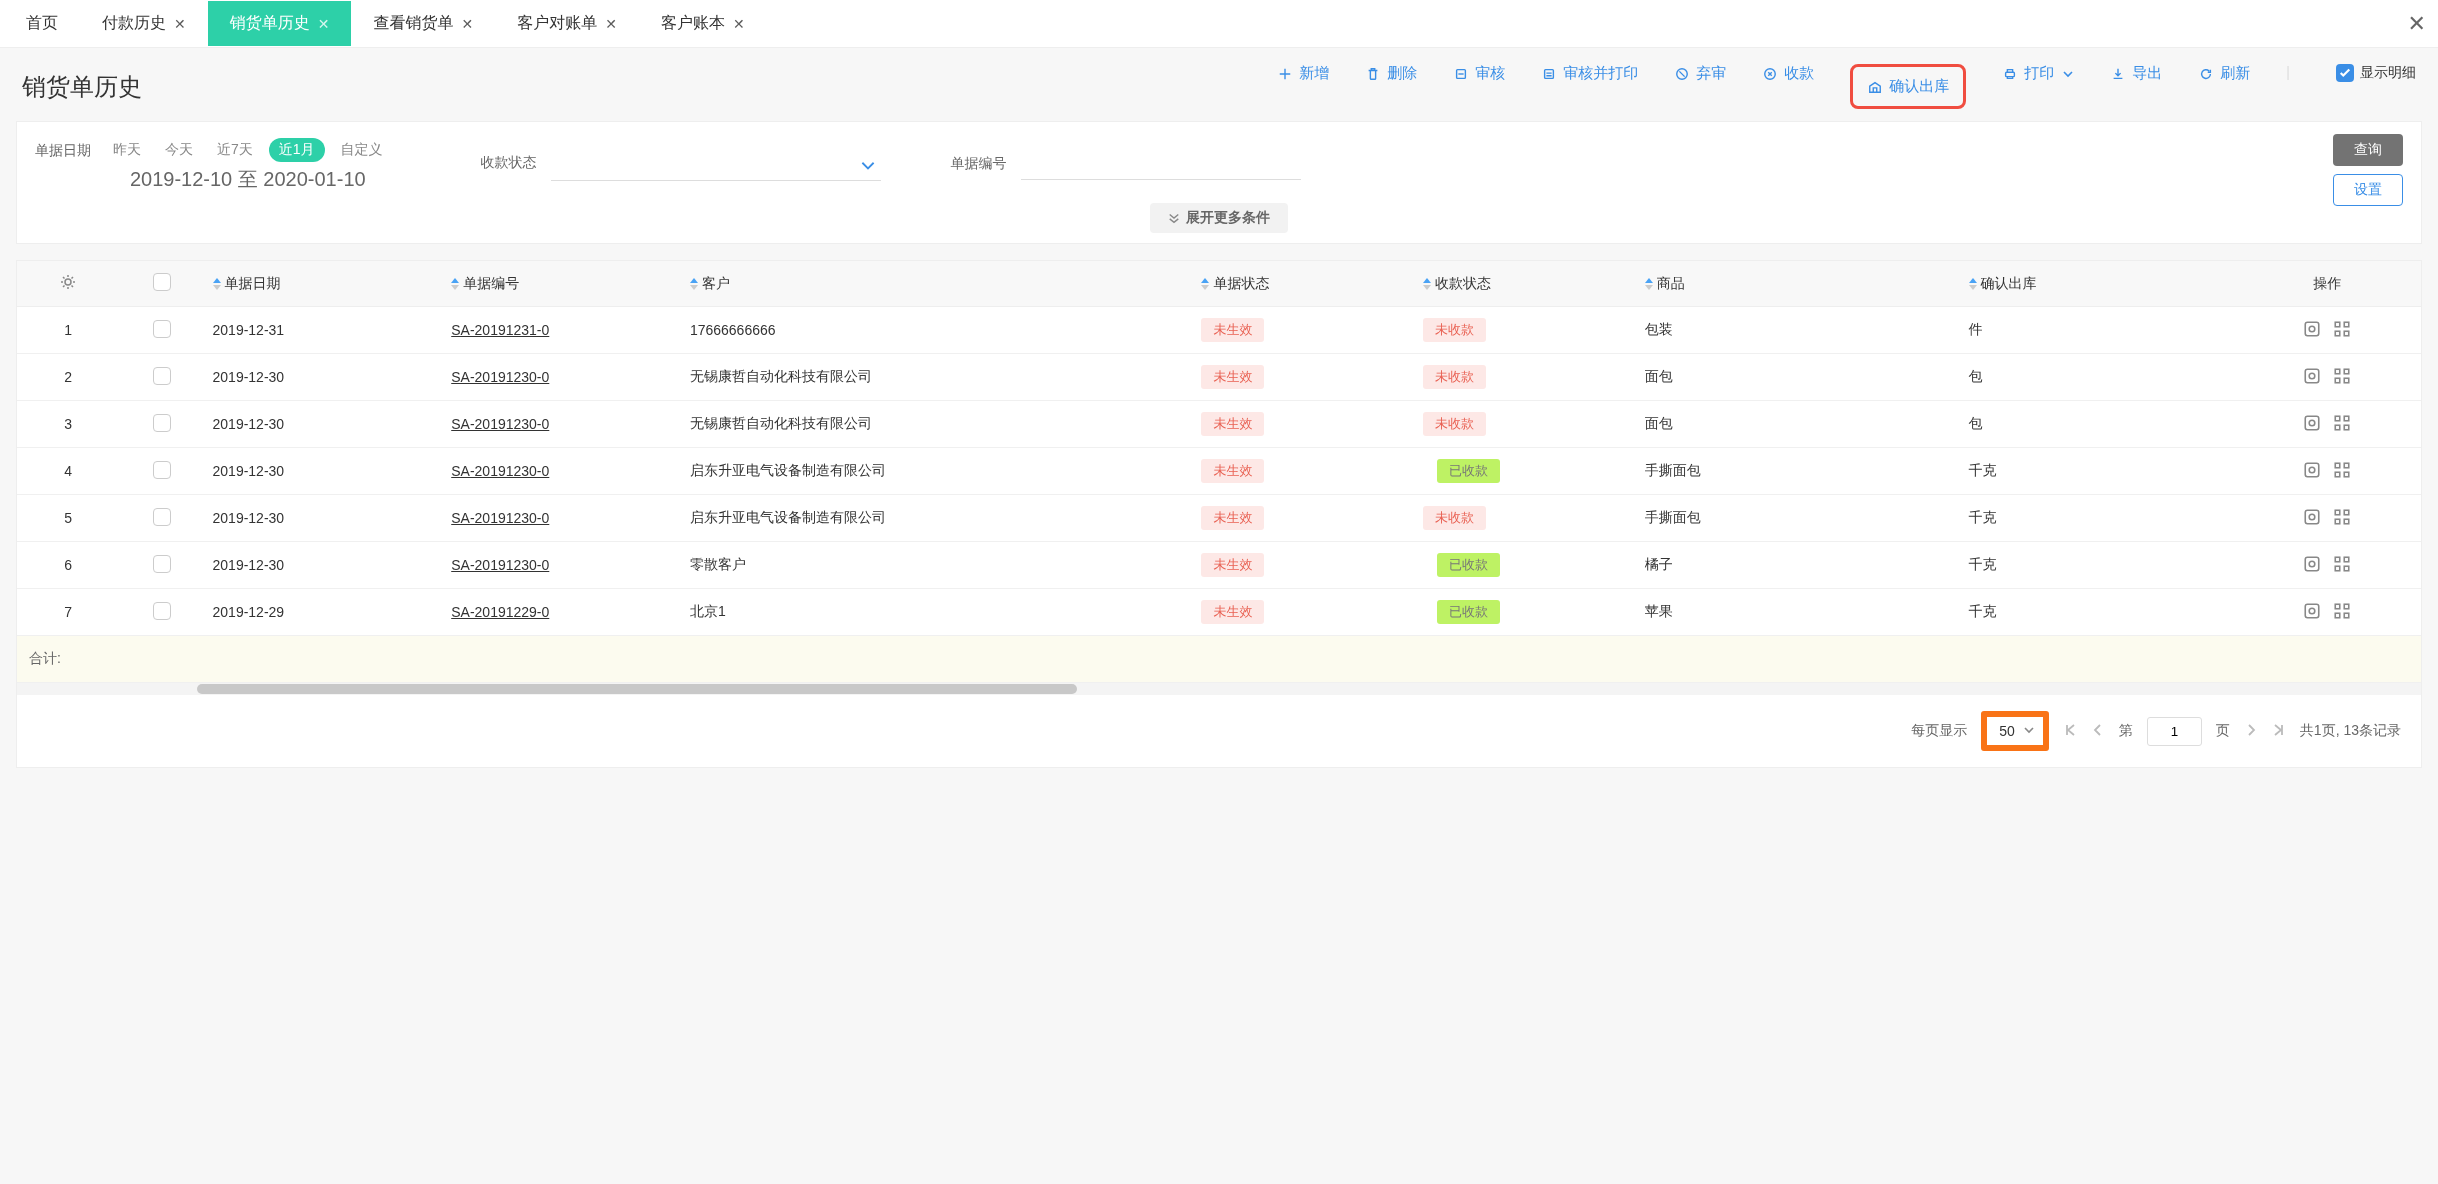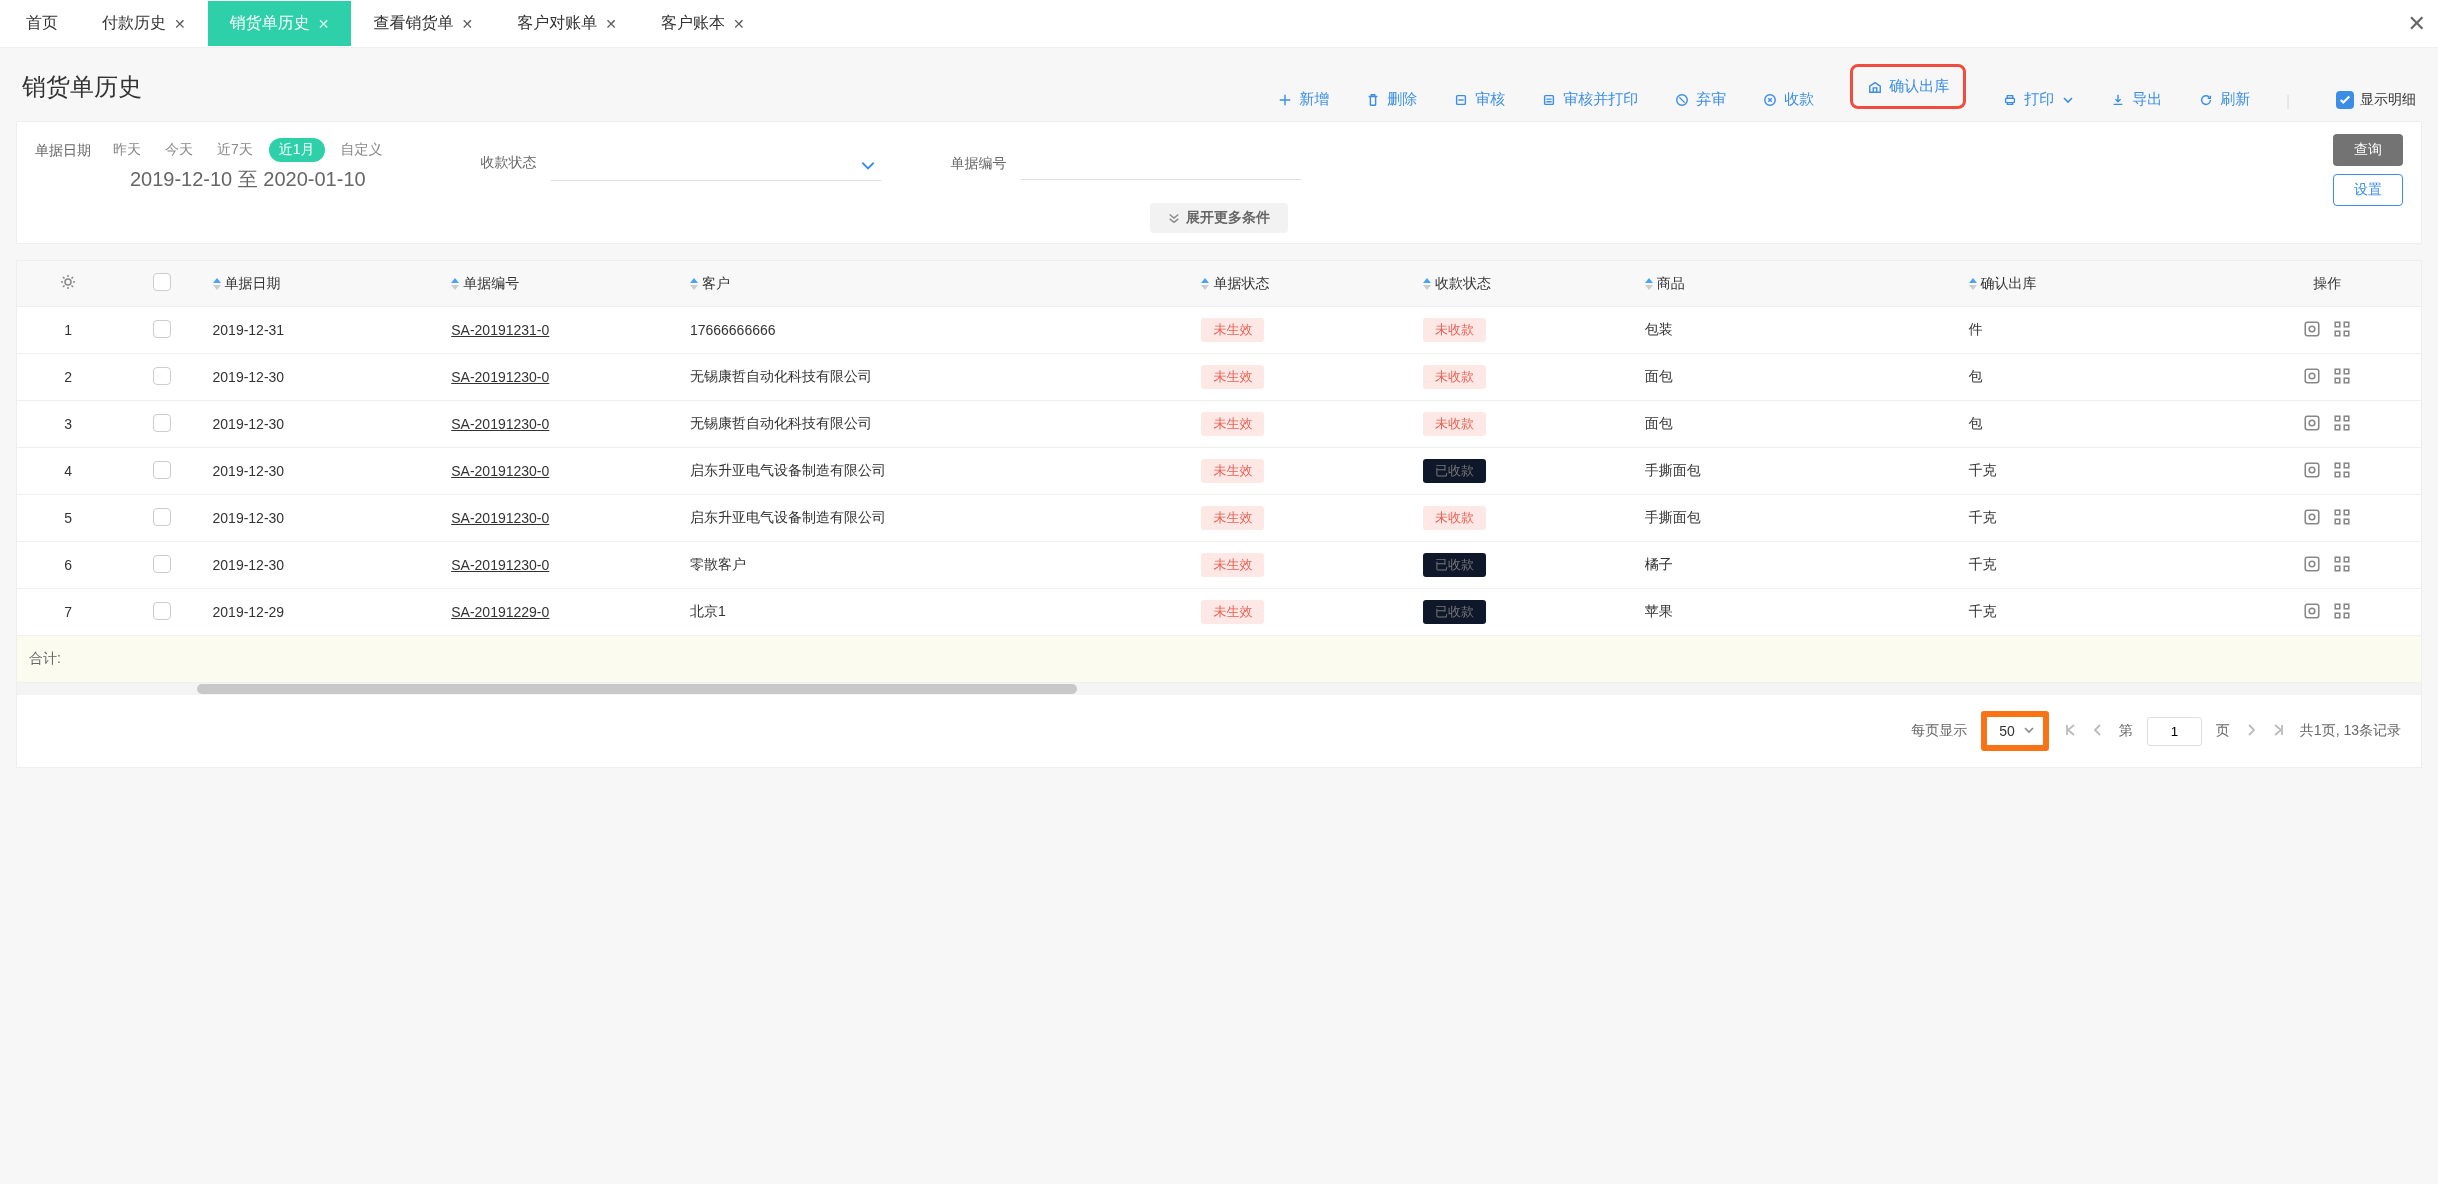--- a/index.html
+++ b/index.html
@@ -8,21 +8,21 @@
     .tabs-bar { display: flex; align-items: center; background: #fff; border-bottom: 1px solid #eee; position: relative; height: 48px; padding: 0 4px;}
     .tab { padding: 12px 22px; cursor: pointer; display: flex; align-items: center; gap: 8px; color: #333; font-size: 16px;}
     .tab.active { background: #2dd0a8; color: #fff; }
     .tab .close { font-size: 14px; opacity: .8; }
     .global-close { position: absolute; right: 12px; top: 50%; transform: translateY(-50%); font-size: 22px; color: #666; cursor: pointer;}
 
     .page { padding: 16px; }
 
     .title-row { display: flex; align-items: center; justify-content: space-between; padding: 0 6px 12px 6px;}
     .page-title { font-size: 24px; font-weight: 500; color: #333;}
-    .action-bar { display: flex; align-items: flex-end; gap: 36px;}
+    .action-bar { display: flex; align-items: flex-start; gap: 36px;}
     .action-btn { display: inline-flex; align-items: center; gap: 6px; color: #3a8ee6; cursor: pointer; font-size: 15px;}
     .action-btn .ico { width: 16px; height: 16px; display: inline-flex; align-items: center; justify-content: center;}
     .action-btn svg { stroke: #3a8ee6; fill: none; stroke-width: 1.6; }
     .action-btn.highlight { border: 3px solid #f04d40; border-radius: 8px; padding: 10px 14px;}
     .show-detail { display: inline-flex; align-items: center; gap: 6px; color: #333; margin-left: 10px;}
     .show-detail .cb { width: 18px; height: 18px; background: #3a8ee6; border-radius: 4px; display: inline-flex; align-items: center; justify-content: center;}
     .show-detail .cb svg { stroke: #fff; stroke-width: 2.5; fill: none;}
 
     .filter-panel { background: #fff; border: 1px solid #eee; padding: 16px 18px 10px 18px; position: relative;}
     .filter-row { display: flex; align-items: center; gap: 30px;}
@@ -47,21 +47,21 @@
     th.center, td.center { text-align: center;}
     td { padding: 11px 8px; border-bottom: 1px solid #f0f0f0; color: #333; font-size: 14px;}
     .th-sort { display: inline-flex; flex-direction: column; gap: 0; margin-right: 4px; vertical-align: middle;}
     .th-sort .up { width: 0; height: 0; border-left: 4px solid transparent; border-right: 4px solid transparent; border-bottom: 5px solid #4aa3f5;}
     .th-sort .dn { width: 0; height: 0; border-left: 4px solid transparent; border-right: 4px solid transparent; border-top: 5px solid #ccc; margin-top: 2px;}
     .checkbox { width: 18px; height: 18px; border: 1px solid #ccc; border-radius: 4px; display: inline-block; background: #fff; cursor: pointer;}
     .gear svg { stroke: #888; fill: none; stroke-width: 1.5;}
     .doclink { color: #333; text-decoration: underline; cursor: pointer;}
     .badge { display: inline-block; padding: 3px 12px; border-radius: 3px; font-size: 13px;}
     .badge.red { background: #fde8e6; color: #e96254;}
-    .badge.gray { background: #0f172a; color: #777;}
+    .badge.gray { background: #bef264; color: #777; margin-left: 14px;}
     .op-icons { display: inline-flex; gap: 12px; }
     .op-icons svg { stroke: #888; fill: none; stroke-width: 1.4; cursor: pointer;}
 
     .sum-row { background: #fcfbef;}
     .sum-row td { padding: 14px 12px; color: #666;}
     .scroll-indicator { height: 12px; background: #f4f4f4; position: relative;}
     .scroll-thumb { position: absolute; left: 180px; top: 1px; height: 10px; width: 880px; background: #c8c8c8; border-radius: 5px;}
 
     .pager { display: flex; align-items: center; justify-content: flex-end; gap: 14px; padding: 16px 20px; background: #fff;}
     .pager-label { color: #666;}

